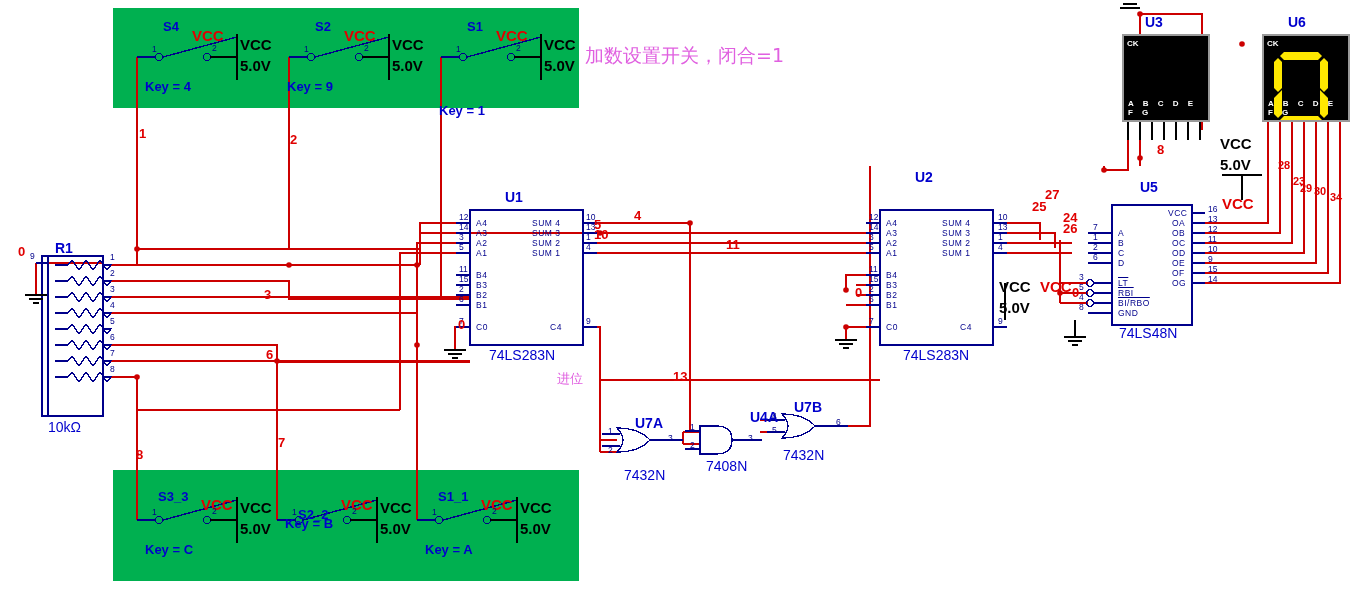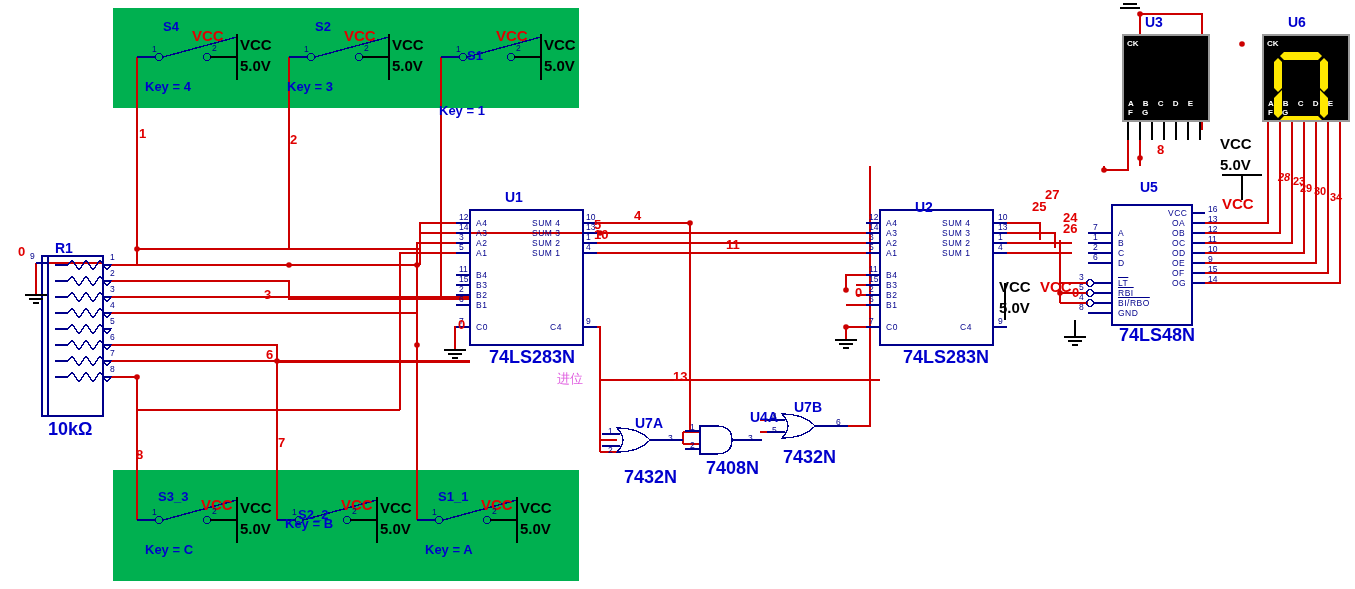--- a/index.html
+++ b/index.html
@@ -8,21 +8,21 @@
   #canvas{
     position:relative;width:1355px;height:589px;overflow:hidden;
     background-color:#ffffff;
     background-image:radial-gradient(#b9b9c9 0.6px, transparent 0.7px);
     background-size:10px 10px;
     background-position:4px 4px;
   }
   #svgroot{position:absolute;left:0;top:0;width:1355px;height:589px;}
   .lbl{position:absolute;white-space:pre;line-height:1;}
   .refdes{font-size:14px;font-weight:bold;color:#0000cc;}
-  .partnum{font-size:18px;font-weight:bold;color:#0000cc;}
+  .partnum{font-size:14px;font-weight:normal;color:#0000cc;}
   .pinname{font-size:8.5px;color:#00008b;font-family:"Liberation Sans",sans-serif;letter-spacing:.5px;}
   .pinnum{font-size:8.5px;color:#00008b;}
   .netnum{font-size:13px;font-weight:bold;color:#e00000;}
   .netnum-sm{font-size:11px;font-weight:bold;color:#e00000;}
   .vccred{font-size:15px;font-weight:bold;color:#e00000;}
   .vccblk{font-size:15px;font-weight:bold;color:#000000;}
   .keylbl{font-size:13px;font-weight:bold;color:#0000cc;}
   .swname{font-size:13px;font-weight:bold;color:#0000cc;}
   .cn{font-size:19px;color:#e060e0;font-family:"DejaVu Sans",sans-serif;}
   .greenbox{position:absolute;background:#00b050;}
@@ -314,25 +314,25 @@
   <div class="lbl vccblk" style="left:240px;top:37px;">VCC</div>
   <div class="lbl vccblk" style="left:240px;top:58px;">5.0V</div>
   <div class="lbl keylbl" style="left:145px;top:80px;">Key = 4</div>
   <div class="lbl pinnum" style="left:152px;top:45px;">1</div>
   <div class="lbl pinnum" style="left:212px;top:44px;">2</div>
 
   <div class="lbl swname" style="left:315px;top:20px;text-align:right;">S2</div>
   <div class="lbl vccred" style="left:344px;top:28px;">VCC</div>
   <div class="lbl vccblk" style="left:392px;top:37px;">VCC</div>
   <div class="lbl vccblk" style="left:392px;top:58px;">5.0V</div>
-  <div class="lbl keylbl" style="left:287px;top:80px;">Key = 3</div>
+  <div class="lbl keylbl" style="left:287px;top:80px;">Key = 9</div>
   <div class="lbl pinnum" style="left:304px;top:45px;">1</div>
   <div class="lbl pinnum" style="left:364px;top:44px;">2</div>
 
-  <div class="lbl swname" style="left:467px;top:20px;margin-top:29px;">S1</div>
+  <div class="lbl swname" style="left:467px;top:20px;">S1</div>
   <div class="lbl vccred" style="left:496px;top:28px;">VCC</div>
   <div class="lbl vccblk" style="left:544px;top:37px;">VCC</div>
   <div class="lbl vccblk" style="left:544px;top:58px;">5.0V</div>
   <div class="lbl keylbl" style="left:439px;top:80px;margin-top:24px;">Key = 1</div>
   <div class="lbl pinnum" style="left:456px;top:45px;">1</div>
   <div class="lbl pinnum" style="left:516px;top:44px;">2</div>
 
   <div class="lbl swname" style="left:158px;top:490px;">S3_3</div>
   <div class="lbl vccred" style="left:201px;top:497px;">VCC</div>
   <div class="lbl vccblk" style="left:240px;top:500px;">VCC</div>
@@ -350,20 +350,21 @@
   <div class="lbl pinnum" style="left:352px;top:507px;">2</div>
 
   <div class="lbl swname" style="left:438px;top:490px;">S1_1</div>
   <div class="lbl vccred" style="left:481px;top:497px;">VCC</div>
   <div class="lbl vccblk" style="left:520px;top:500px;">VCC</div>
   <div class="lbl vccblk" style="left:520px;top:521px;">5.0V</div>
   <div class="lbl keylbl" style="left:425px;top:543px;">Key = A</div>
   <div class="lbl pinnum" style="left:432px;top:508px;">1</div>
   <div class="lbl pinnum" style="left:492px;top:507px;">2</div>
 
+  <div class="lbl cn" style="left:585px;top:46px;">加数设置开关，闭合=1</div>
   <div class="lbl" style="left:557px;top:372px;font-size:13px;color:#e060e0;font-family:'DejaVu Sans',sans-serif;">进位</div>
 
   <div class="lbl refdes" style="left:55px;top:241px;">R1</div>
   <div class="lbl partnum" style="left:48px;top:420px;">10kΩ</div>
   <div class="lbl netnum" style="left:18px;top:245px;">0</div>
   <div class="lbl pinnum" style="left:30px;top:252px;">9</div>
   <div class="lbl pinnum" style="left:110px;top:253px;">1</div>
   <div class="lbl pinnum" style="left:110px;top:269px;">2</div>
   <div class="lbl pinnum" style="left:110px;top:285px;">3</div>
   <div class="lbl pinnum" style="left:110px;top:301px;">4</div>
@@ -397,21 +398,21 @@
   <div class="lbl pinnum" style="left:459px;top:285px;">2</div>
   <div class="lbl pinnum" style="left:459px;top:295px;">6</div>
   <div class="lbl pinnum" style="left:459px;top:317px;">7</div>
   <div class="lbl netnum" style="left:458px;top:318px;">0</div>
   <div class="lbl pinnum" style="left:586px;top:213px;">10</div>
   <div class="lbl pinnum" style="left:586px;top:223px;">13</div>
   <div class="lbl pinnum" style="left:586px;top:233px;">1</div>
   <div class="lbl pinnum" style="left:586px;top:243px;">4</div>
   <div class="lbl pinnum" style="left:586px;top:317px;">9</div>
 
-  <div class="lbl refdes" style="left:915px;top:200px;text-align:center;">U2</div>
+  <div class="lbl refdes" style="left:915px;top:170px;text-align:center;">U2</div>
   <div class="lbl partnum" style="left:903px;top:348px;">74LS283N</div>
   <div class="lbl pinname" style="left:886px;top:219px;">A4</div>
   <div class="lbl pinname" style="left:886px;top:229px;">A3</div>
   <div class="lbl pinname" style="left:886px;top:239px;">A2</div>
   <div class="lbl pinname" style="left:886px;top:249px;">A1</div>
   <div class="lbl pinname" style="left:886px;top:271px;">B4</div>
   <div class="lbl pinname" style="left:886px;top:281px;">B3</div>
   <div class="lbl pinname" style="left:886px;top:291px;">B2</div>
   <div class="lbl pinname" style="left:886px;top:301px;">B1</div>
   <div class="lbl pinname" style="left:886px;top:323px;">C0</div>
@@ -533,21 +534,21 @@
   <div class="lbl netnum" style="left:594px;top:218px;">5</div>
   <div class="lbl netnum" style="left:594px;top:228px;">10</div>
   <div class="lbl netnum" style="left:726px;top:238px;">11</div>
   <div class="lbl netnum" style="left:673px;top:370px;">13</div>
 
   <div class="lbl netnum" style="left:1045px;top:188px;">27</div>
   <div class="lbl netnum" style="left:1032px;top:200px;">25</div>
   <div class="lbl netnum" style="left:1063px;top:211px;">24</div>
   <div class="lbl netnum" style="left:1063px;top:222px;">26</div>
 
-  <div class="lbl netnum-sm" style="left:1278px;top:172px;font-style:italic;">28</div>
+  <div class="lbl netnum-sm" style="left:1278px;top:160px;">28</div>
   <div class="lbl netnum-sm" style="left:1293px;top:176px;">23</div>
   <div class="lbl netnum-sm" style="left:1300px;top:183px;">29</div>
   <div class="lbl netnum-sm" style="left:1314px;top:186px;">30</div>
   <div class="lbl netnum-sm" style="left:1330px;top:192px;">34</div>
 
   <div class="lbl netnum" style="left:1157px;top:143px;">8</div>
 
 </div>
 
 </body></html>

